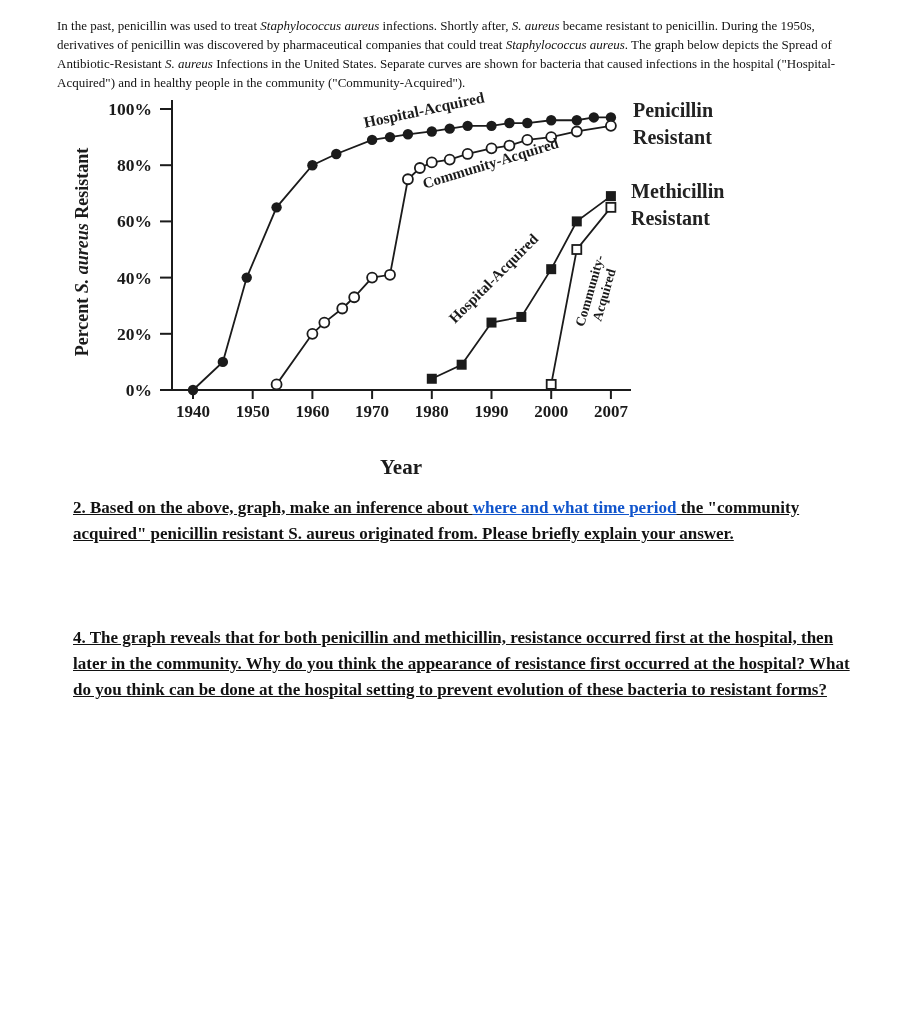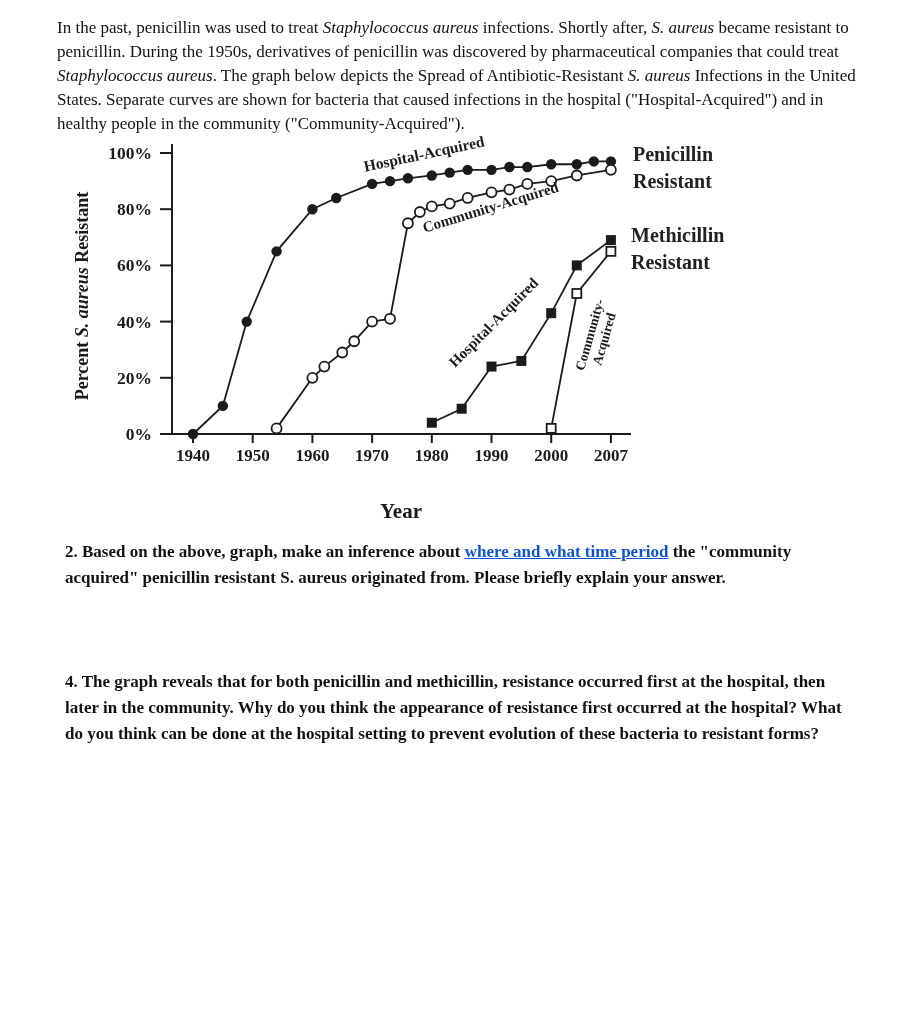--- a/index.html
+++ b/index.html
@@ -1,20 +1,20 @@
 <!DOCTYPE html>
 <html><head>
 <meta charset="utf-8">
 <style>
   html,body{margin:0;padding:0;background:#ffffff;}
   body{width:920px;font-family:"Liberation Serif",serif;color:#121212;}
   .page{width:920px;height:1024px;box-sizing:border-box;padding:16px 50px 10px 57px;overflow:hidden;background:#fff;}
-  p.body-text{font-size:17px;line-height:24px;margin:0;}
+  p.body-text{font-size:13px;line-height:19px;margin:0;}
   .it{font-style:italic;}
-  .q{font-weight:bold;font-size:17px;line-height:26px;margin:8px;}
+  .q{font-weight:bold;font-size:17px;line-height:26px;margin:16px;text-decoration:underline;}
   .lnk{color:#1155cc;text-decoration:underline;cursor:pointer;}
   #q2{margin-top:8px;}
   #q3{margin-top:78px;}
   #q4{margin-top:78px;}
   .chart-wrap{position:relative;width:920px;height:395px;margin-left:-57px;}
   .chart-wrap svg{display:block;}
 </style>
 </head>
 <body>
 

